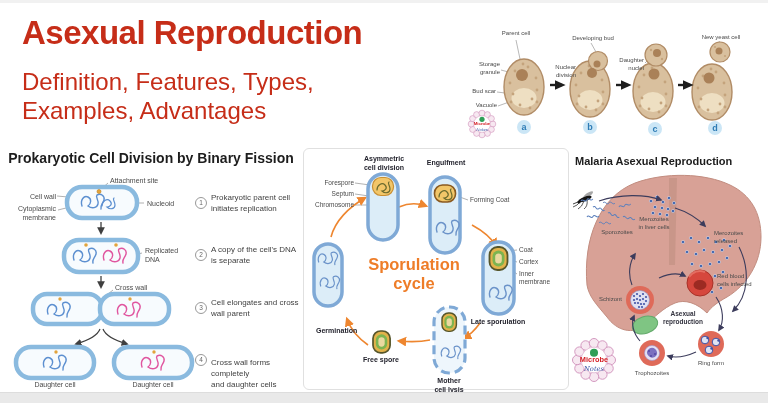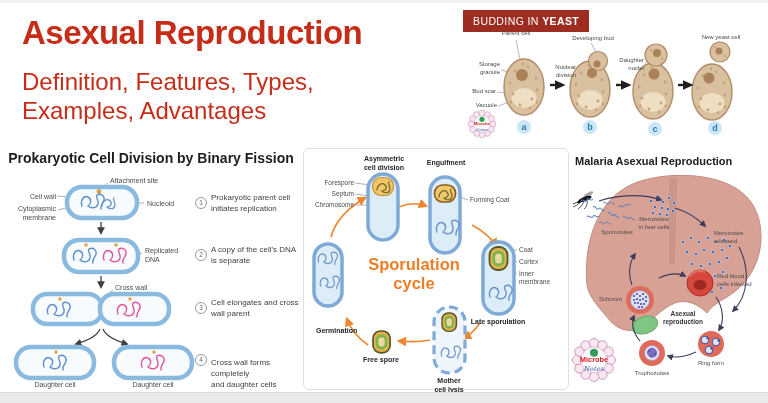--- a/index.html
+++ b/index.html
@@ -108,21 +108,20 @@
 <div class="canvas">
   <div class="strip-top"></div>
 
   <div class="hdr">
     <h1>Asexual Reproduction</h1>
     <div class="sub">Definition, Features, Types,
 Examples, Advantages</div>
   </div>
 
   <div class="budding">
-    <div class="banner"><span>BUDDING IN </span><b>YEAST</b></div>
     <svg width="306" height="140" viewBox="0 0 306 140">
 
       <g stroke="#9a9a9a" stroke-width="0.7">
         <line x1="58" y1="36" x2="62" y2="55"></line>
         <line x1="43" y1="66" x2="58" y2="70"></line>
         <line x1="39" y1="88" x2="47" y2="89"></line>
         <line x1="40" y1="102" x2="54" y2="97"></line>
         <line x1="133" y1="39" x2="138" y2="48"></line>
         <line x1="119" y1="66" x2="128" y2="63"></line>
         <line x1="187" y1="59" x2="195" y2="51"></line>

